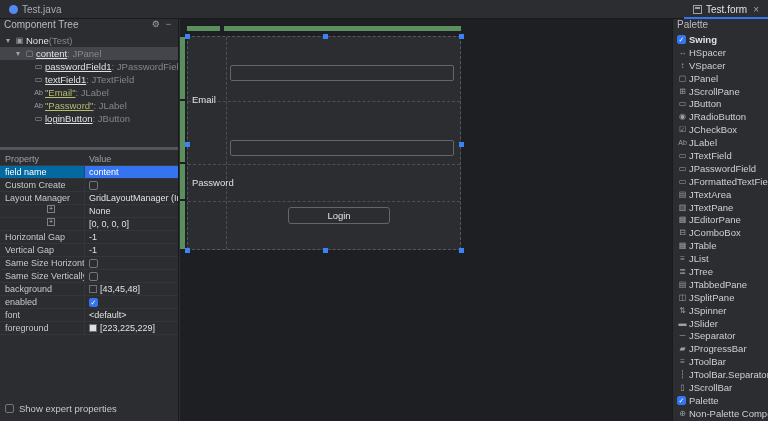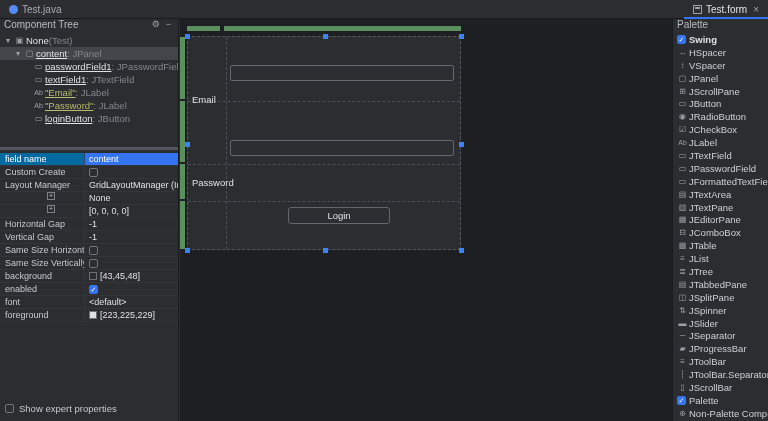--- a/index.html
+++ b/index.html
@@ -134,20 +134,24 @@
     <div class="trow d2">
       <span class="ticon">▭</span>
       <span class="tname">loginButton</span>
       <span class="ttype"> : JButton</span>
     </div>
   </div>
 
   <div class="split"></div>
 
   <div class="props">
+    <div class="phrow">
+      <span class="h1">Property</span>
+      <span class="h2">Value</span>
+    </div>
 
     <div class="prow sel">
       <div class="pn">
           <span>field name</span>
         </div>
       <div class="pv">
           <span>content</span>
         </div>
     </div>
     <div class="prow">

